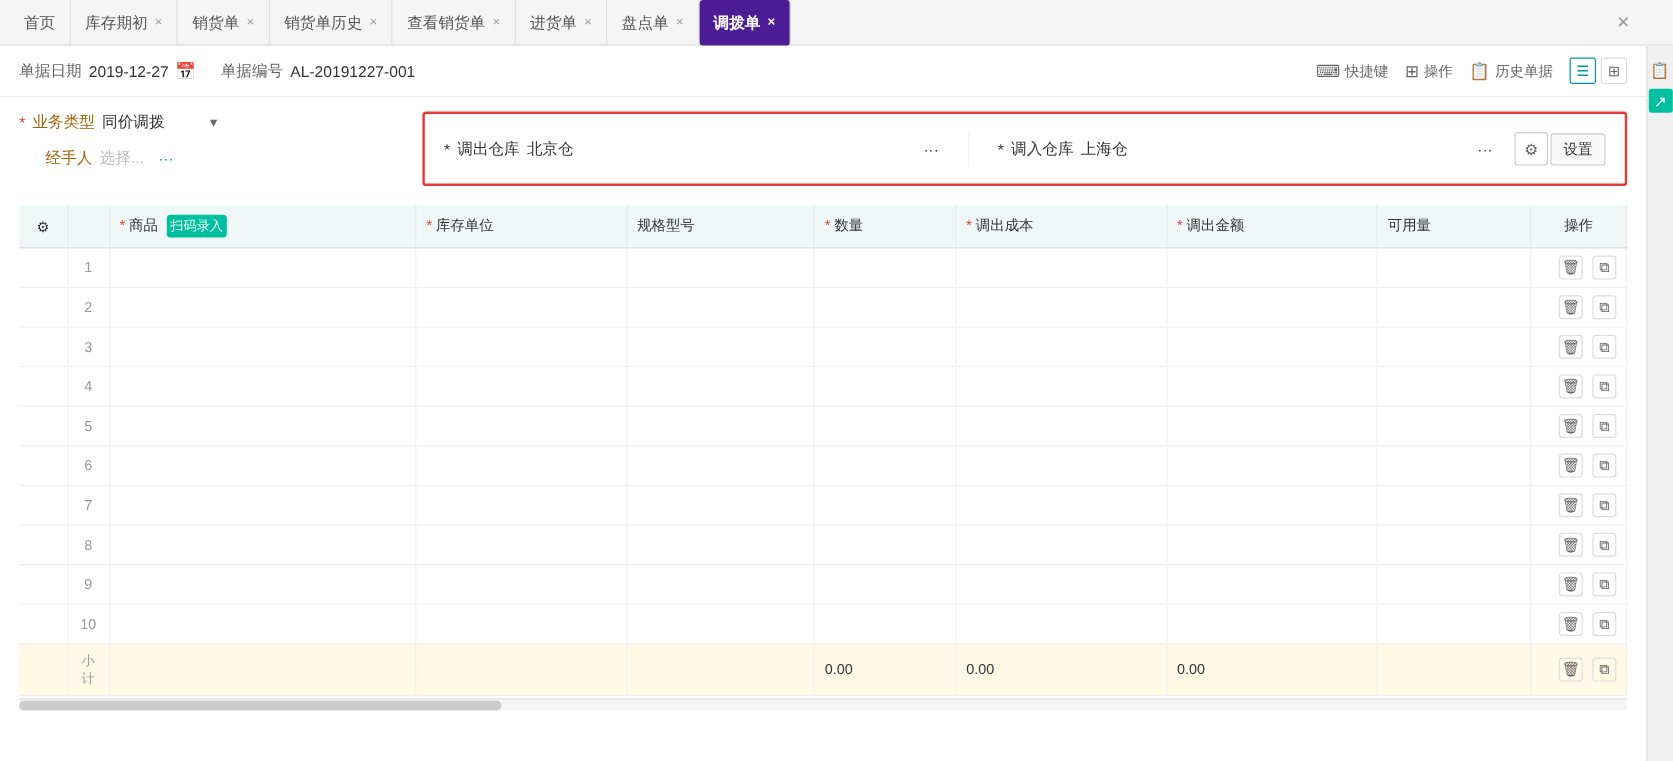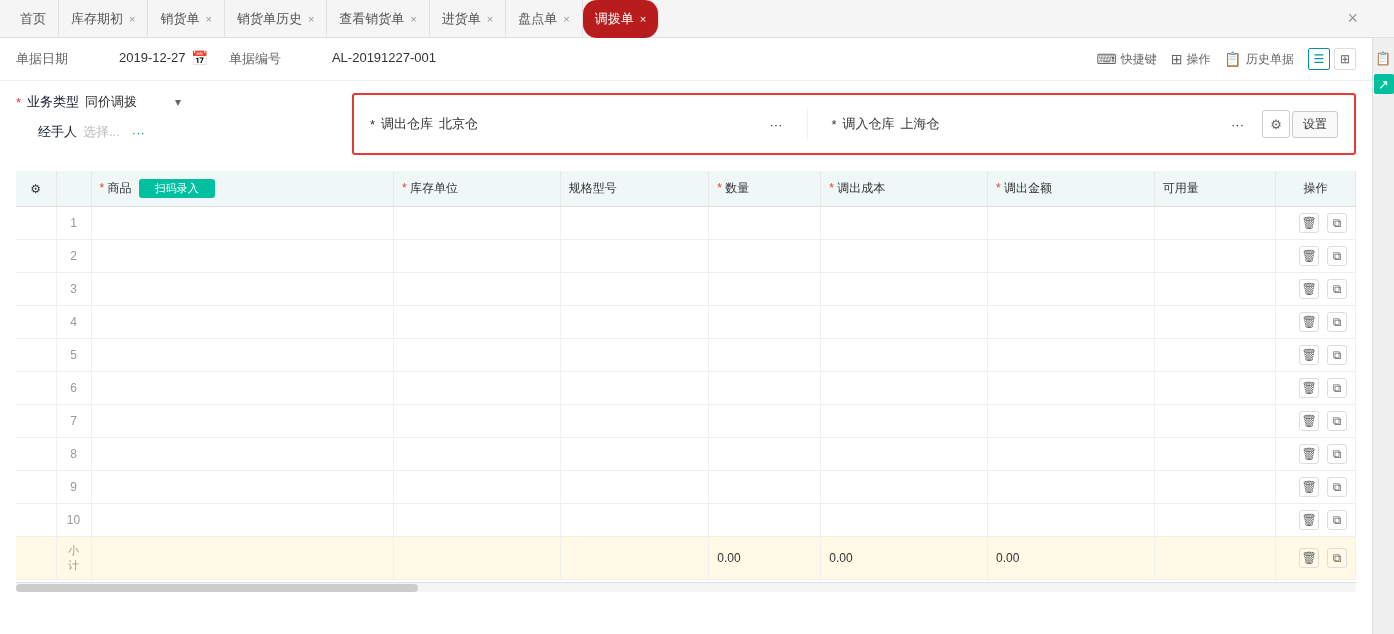--- a/index.html
+++ b/index.html
@@ -26,53 +26,54 @@
       white-space: nowrap;
       position: relative;
     }
     .tab-item .close-btn {
       margin-left: 6px;
       color: #999;
       font-size: 11px;
       cursor: pointer;
     }
     .tab-active-highlight {
-      background: #b91c1c;
+      background: #4c1d95;
       color: #fff !important;
-      border-radius: 14px;
+      border-radius: 3px;
+      font-weight: bold;
     }
     .tab-active-highlight .close-btn {
       color: #fff !important;
     }
 
     
     .header-bar {
       display: flex;
       align-items: center;
       padding: 10px 16px;
       border-bottom: 1px solid #eee;
       position: relative;
     }
     .header-left {
       display: flex;
       align-items: center;
       gap: 20px;
     }
     .header-field {
       display: flex;
+      align-items: center;
       gap: 6px;
       font-size: 13px;
     }
     .header-field label {
       color: #666;
     }
     .header-field .value {
       color: #333;
       font-weight: 500;
-      margin-left: 45px;
     }
     .calendar-icon {
       color: #666;
       cursor: pointer;
       font-size: 14px;
     }
     .header-right {
       display: flex;
       align-items: center;
       gap: 14px;
@@ -134,21 +135,21 @@
     }
     .form-field {
       display: flex;
       align-items: center;
       gap: 6px;
     }
     .form-field .required {
       color: #e53935;
     }
     .form-field label {
-      color: #0f172a;
+      color: #a16207;
       white-space: nowrap;
     }
     .form-field .field-value {
       color: #333;
       min-width: 80px;
     }
     .form-field .dots {
       color: #0095a8;
       cursor: pointer;
       margin-left: 6px;
@@ -222,21 +223,21 @@
       color: #e53935;
     }
     thead th:first-child {
       width: 40px;
       text-align: center;
     }
     .scan-btn {
       display: inline-block;
       background: #00c0a0;
       color: #fff;
-      padding: 2px 16px;
+      padding: 2px 3px;
       border-radius: 3px;
       font-size: 11px;
       margin-left: 4px;
       cursor: pointer;
     }
     .gear-header {
       width: 30px;
       text-align: center;
       cursor: pointer;
     }

